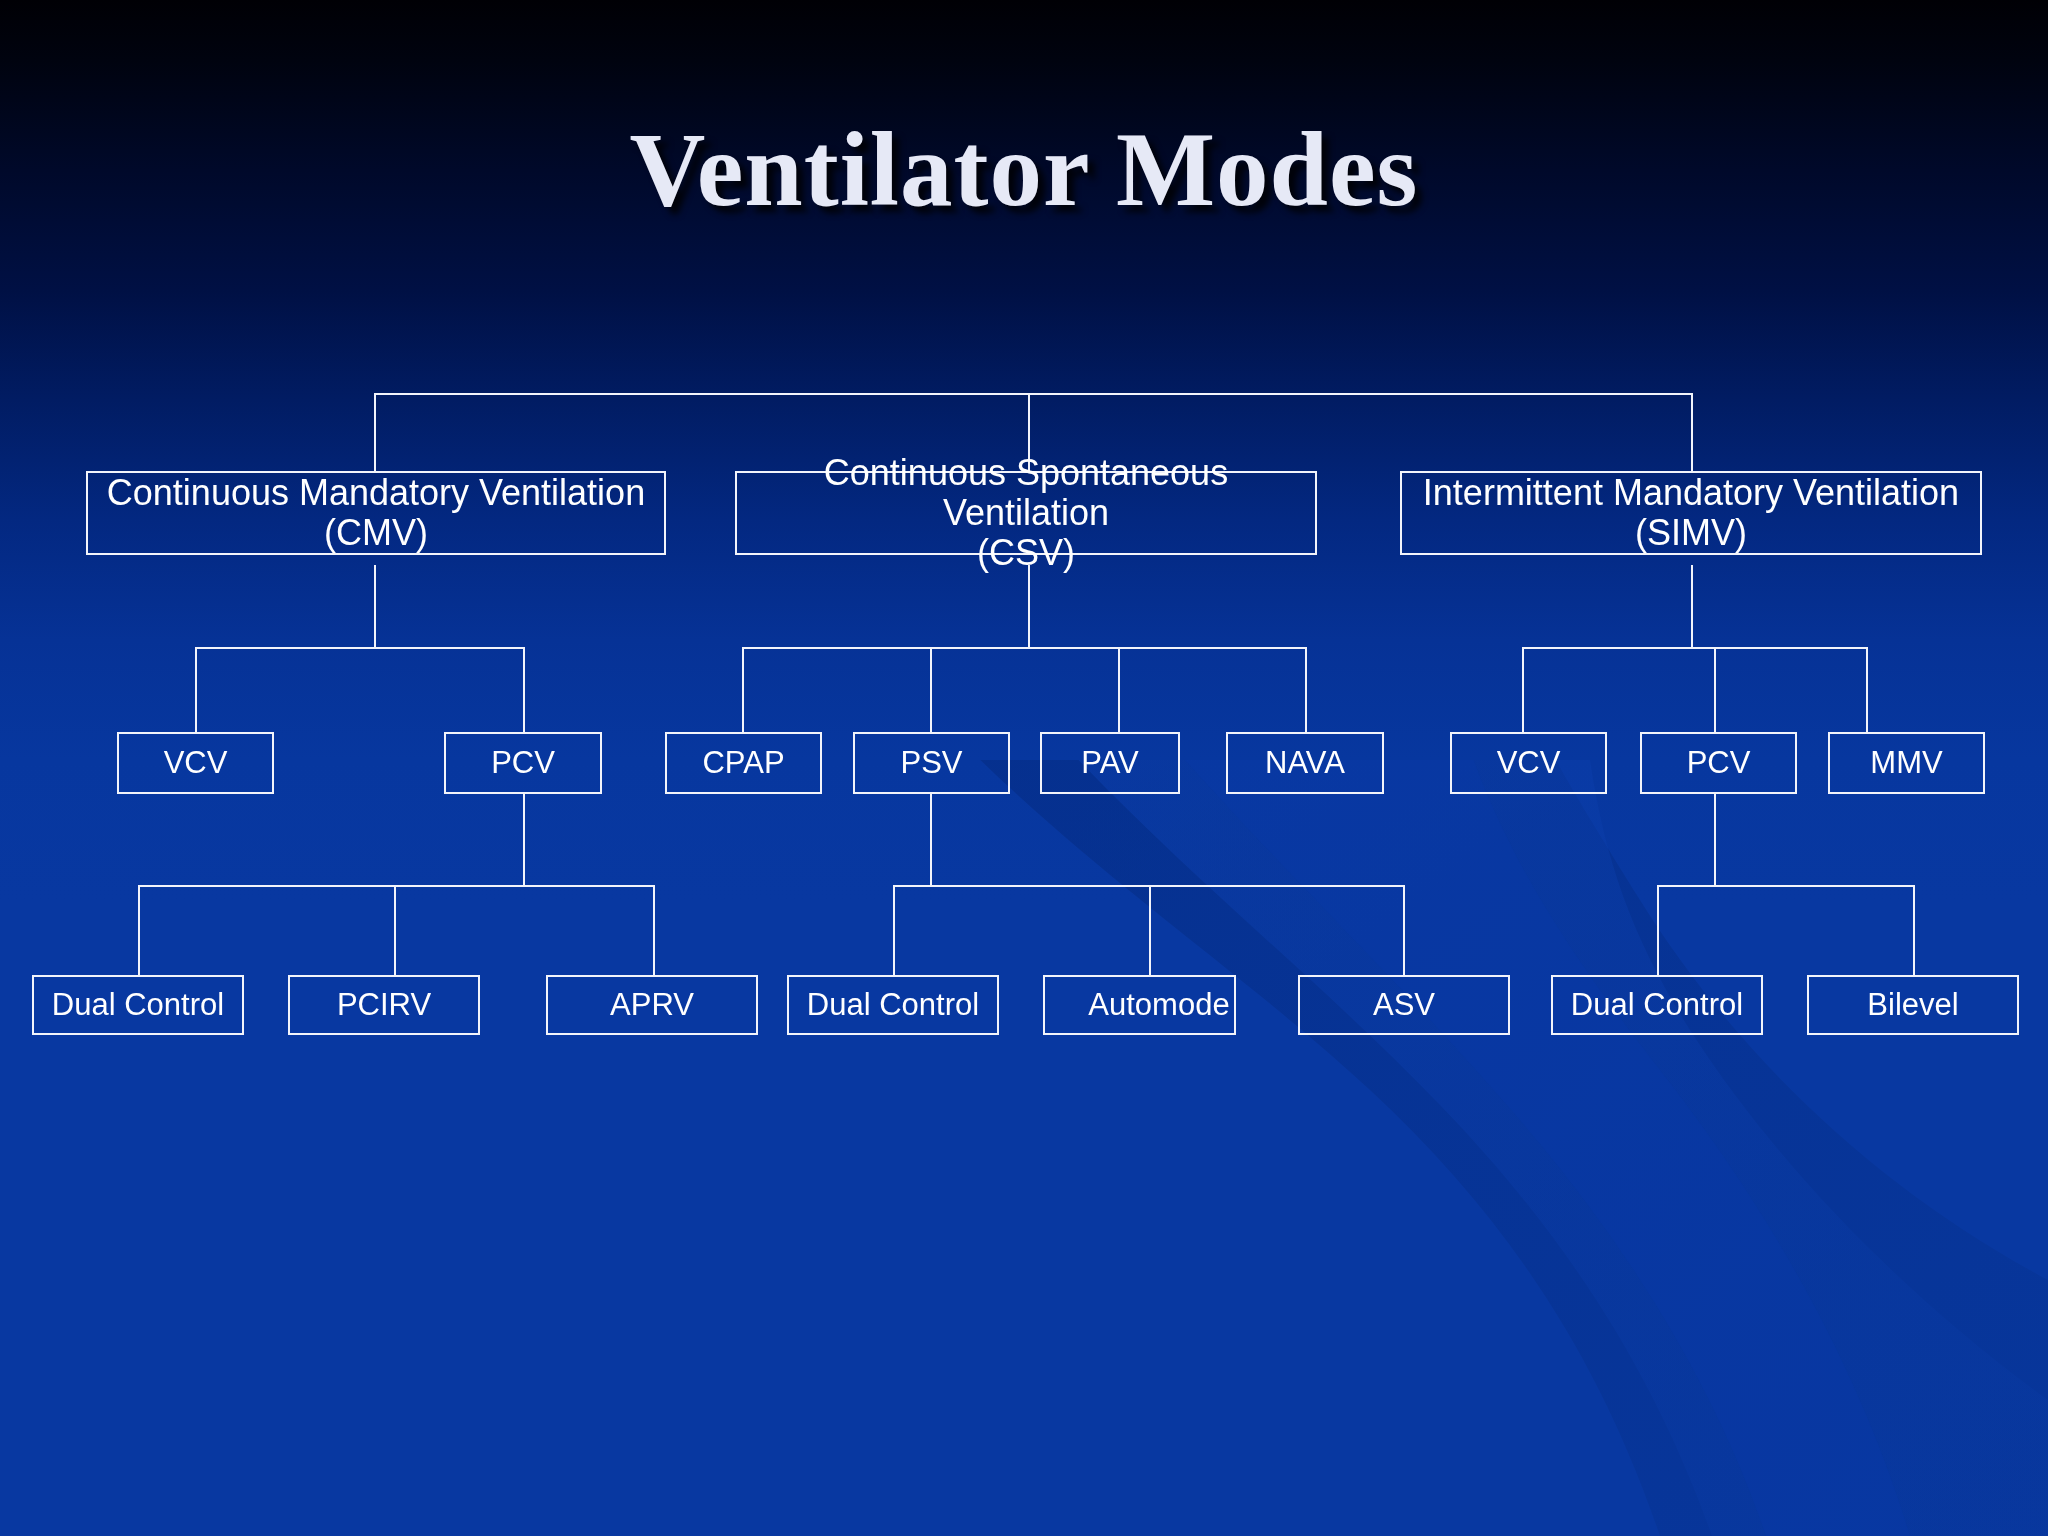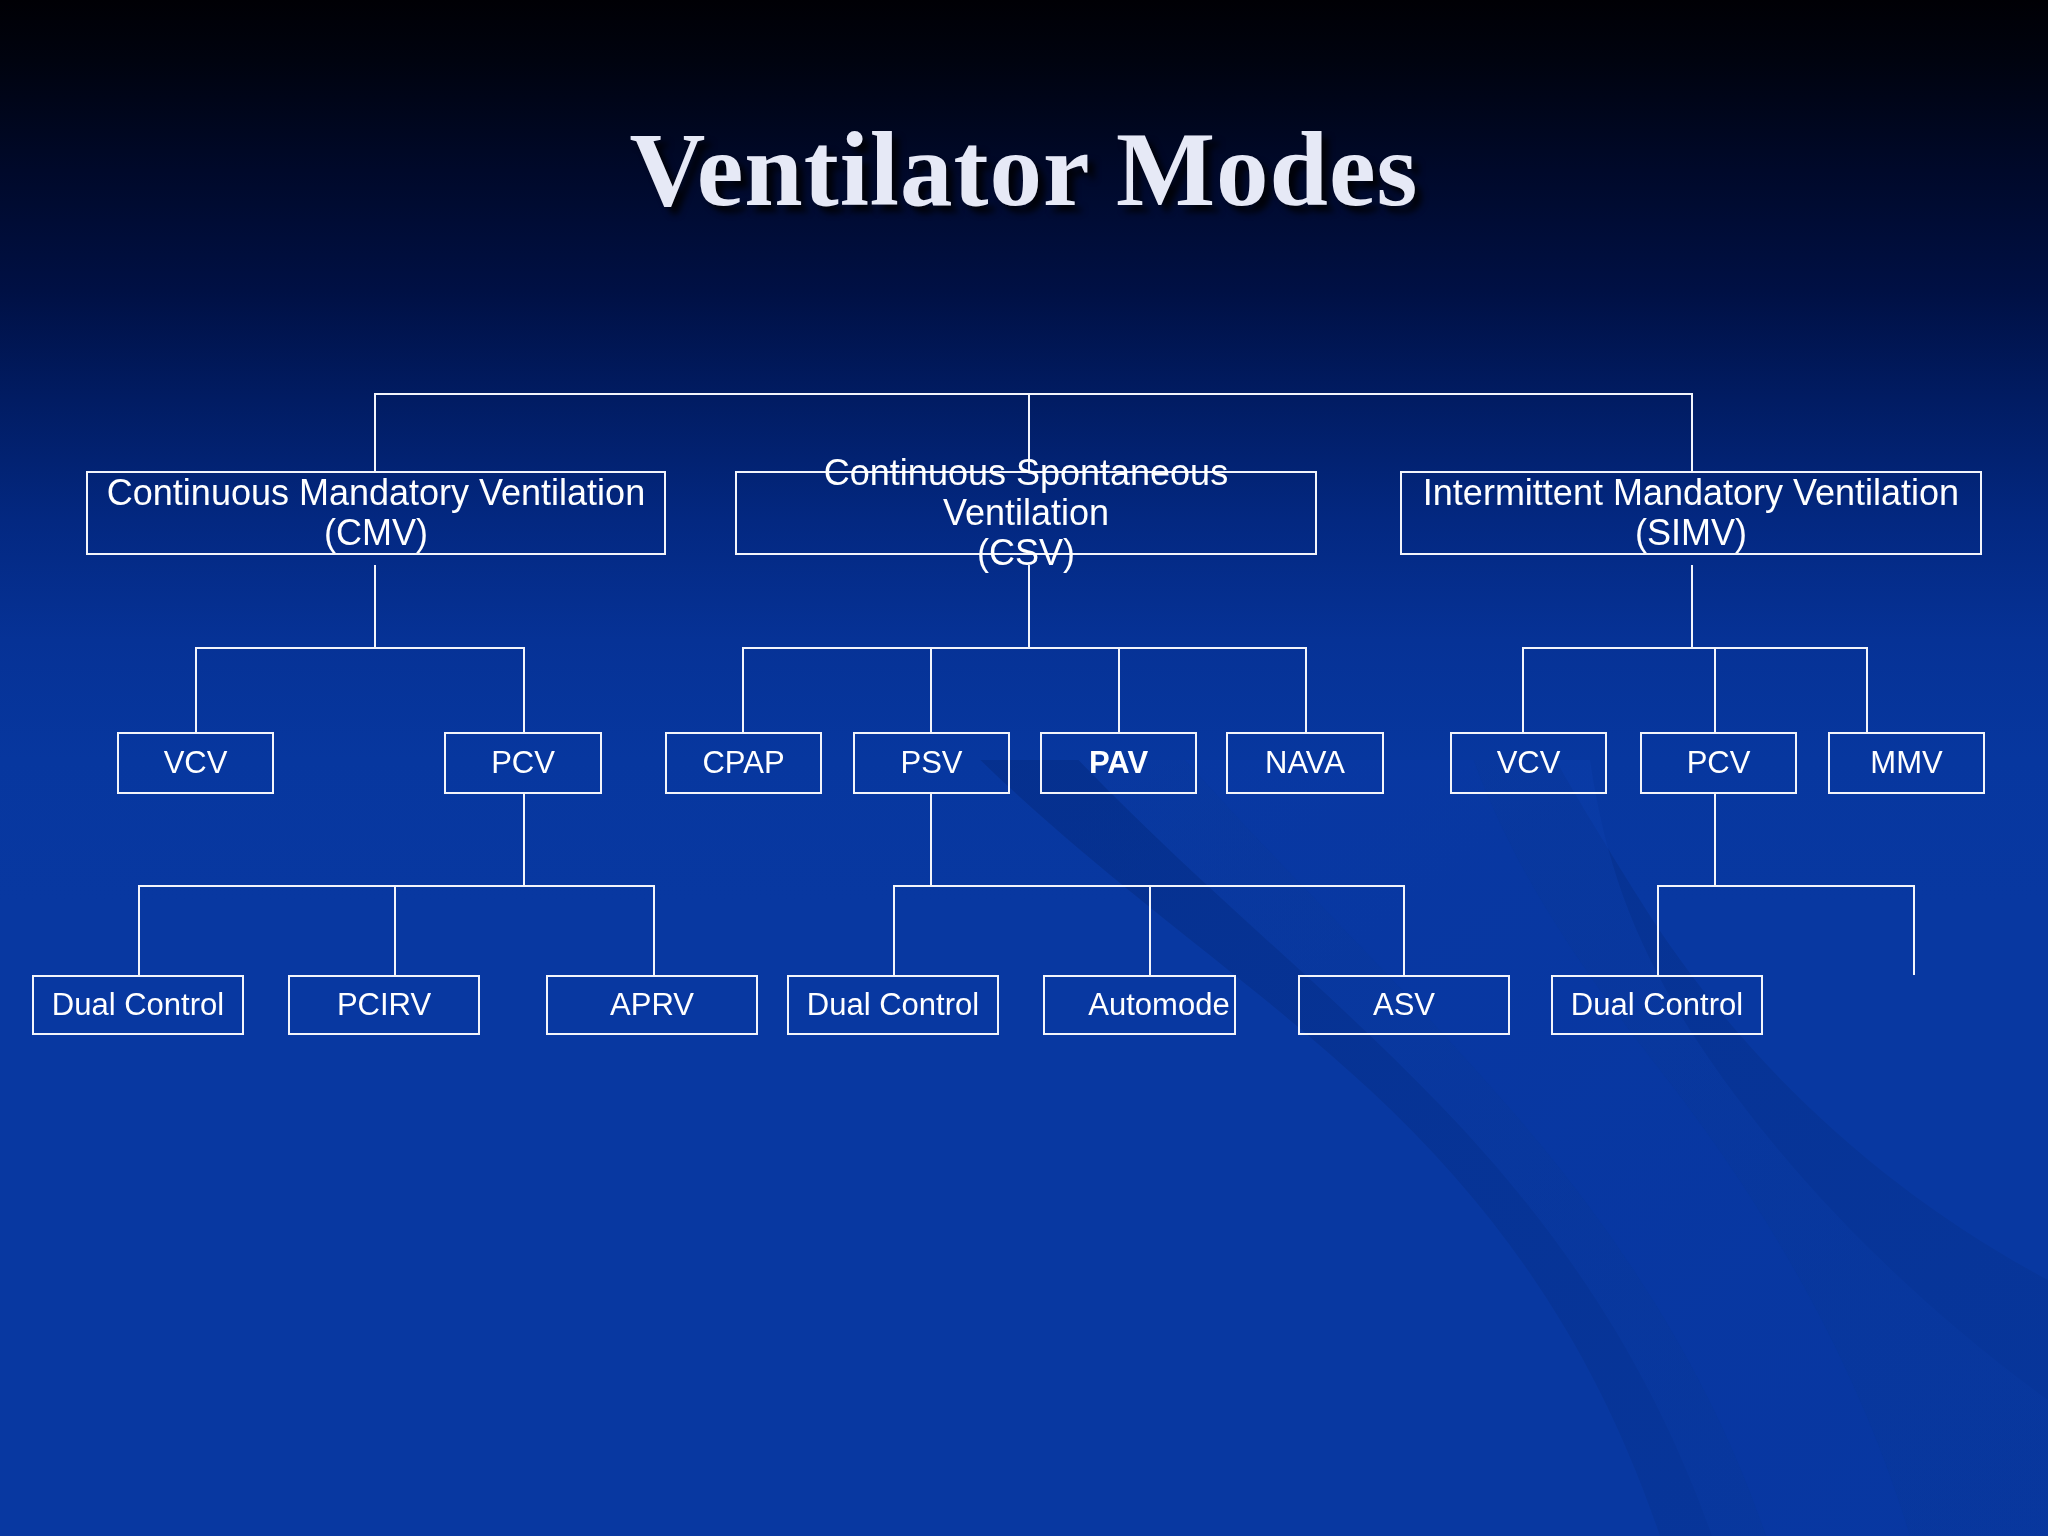--- a/index.html
+++ b/index.html
@@ -167,21 +167,21 @@
 (SIMV)</div>
 
   <div class="node level2" style="left:117px; top:732px; width:157px;">VCV</div>
 
   <div class="node level2" style="left:444px; top:732px; width:158px;">PCV</div>
 
   <div class="node level2" style="left:665px; top:732px; width:157px;">CPAP</div>
 
   <div class="node level2" style="left:853px; top:732px; width:157px;">PSV</div>
 
-  <div class="node level2" style="left:1040px; top:732px; width:157px;font-weight:bold;">PAV</div>
+  <div class="node level2" style="left:1040px; top:732px; width:140px;">PAV</div>
 
   <div class="node level2" style="left:1226px; top:732px; width:158px;">NAVA</div>
 
   <div class="node level2" style="left:1450px; top:732px; width:157px;">VCV</div>
 
   <div class="node level2" style="left:1640px; top:732px; width:157px;">PCV</div>
 
   <div class="node level2" style="left:1828px; top:732px; width:157px;">MMV</div>
 
   <div class="node level3" style="left:32px; top:975px; width:212px;">Dual Control</div>
@@ -191,14 +191,15 @@
   <div class="node level3" style="left:546px; top:975px; width:212px;">APRV</div>
 
   <div class="node level3" style="left:787px; top:975px; width:212px;">Dual Control</div>
 
   <div class="node level3" style="left:1043px; top:975px; width:193px;padding-left:45px;">Automode</div>
 
   <div class="node level3" style="left:1298px; top:975px; width:212px;">ASV</div>
 
   <div class="node level3" style="left:1551px; top:975px; width:212px;">Dual Control</div>
 
+  <div class="node level3" style="left:1807px; top:975px; width:212px;">Bilevel</div>
 
 </div>
 
 </body></html>

